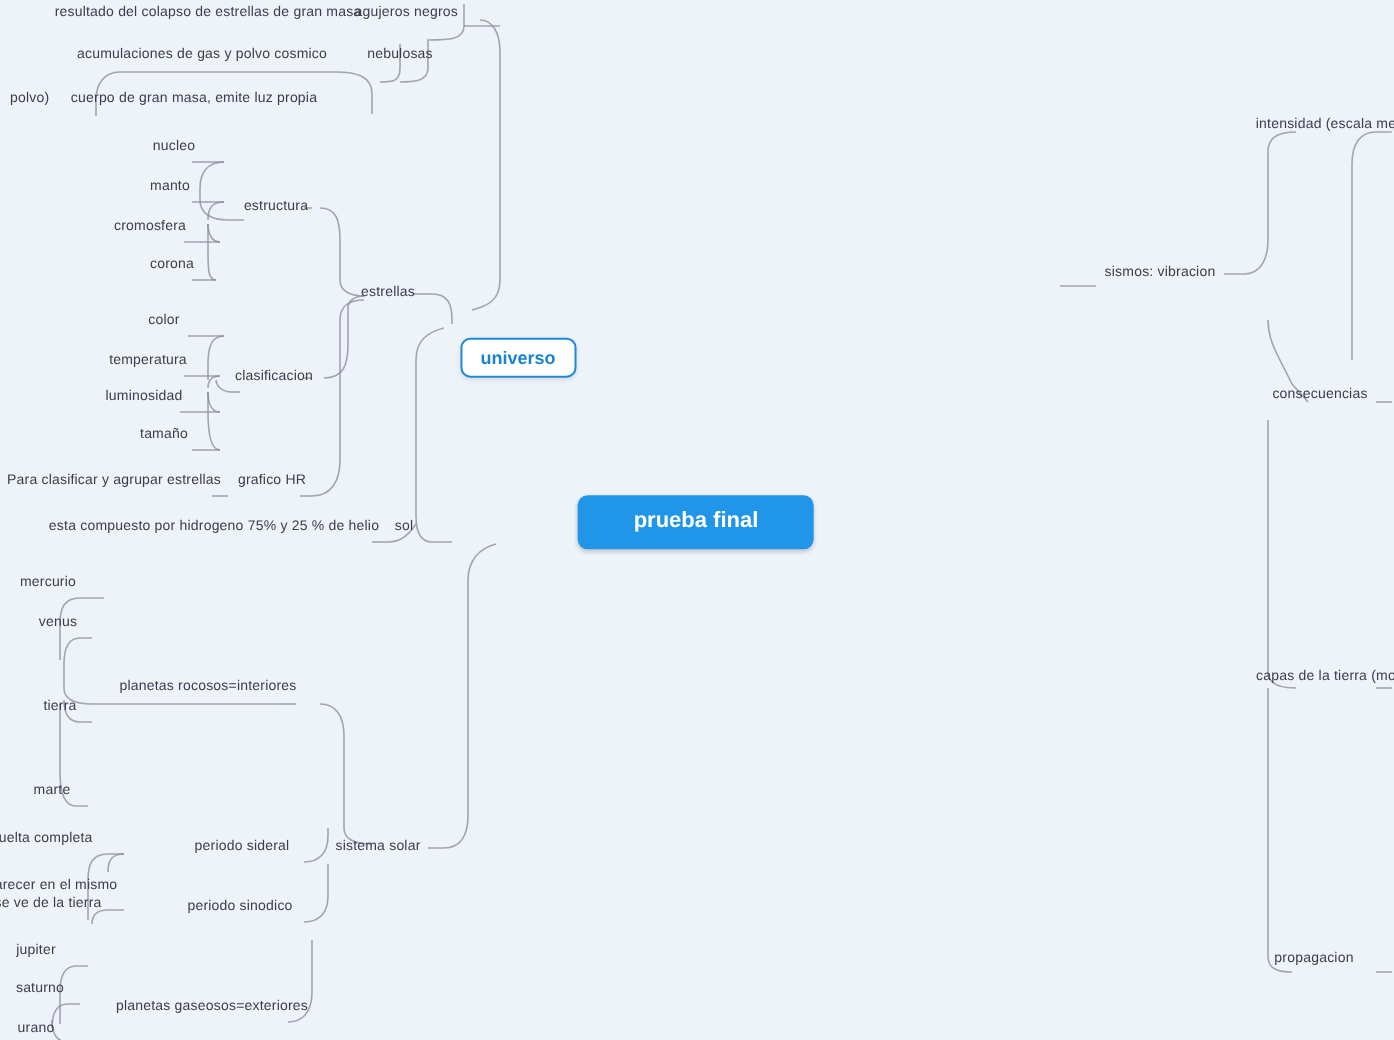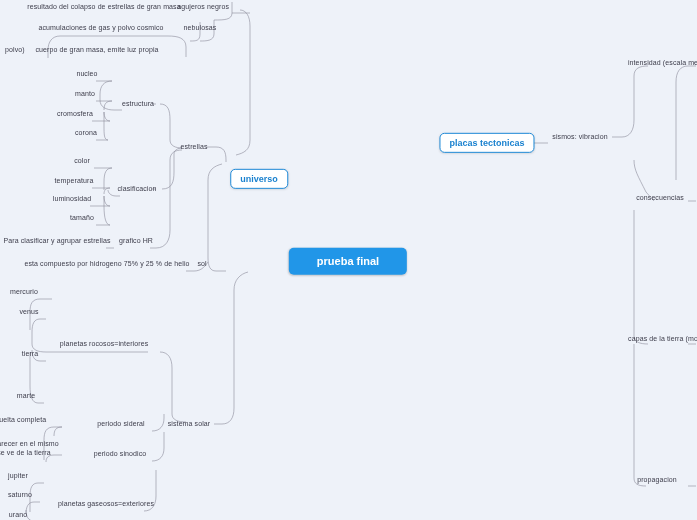--- a/index.html
+++ b/index.html
@@ -172,15 +172,14 @@
     <div class="node leaf" style="color: rgb(60, 60, 74); left: 18px; top: 476px;">jupiter</div>
     <div class="node leaf" style="color: rgb(60, 60, 74); left: 20px; top: 495px;">saturno</div>
     <div class="node leaf" style="color: rgb(60, 60, 74); left: 106px; top: 504px;">planetas gaseosos=exteriores</div>
     <div class="node leaf" style="color: rgb(60, 60, 74); left: 18px; top: 515px;">urano</div>
     <div class="node leaf" style="color: rgb(60, 60, 74); left: 580px; top: 137px;">sismos: vibracion</div>
     <div class="node leaf" style="color: rgb(60, 60, 74); left: 663px; top: 63px;">intensidad (escala me</div>
     <div class="node leaf" style="color: rgb(60, 60, 74); left: 660px; top: 198px;">consecuencias</div>
     <div class="node leaf" style="color: rgb(60, 60, 74); left: 663px; top: 339px;">capas de la tierra (mo</div>
     <div class="node leaf" style="color: rgb(60, 60, 74); left: 657px; top: 480px;">propagacion</div>
     <div class="node main" style="border-color: rgb(31, 138, 216); left: 259px; top: 179px;">universo</div>
-    <div class="node main" style="border-color: rgb(31, 138, 216); left: 487px; top: 143px;">placas tectonicas</div>
     <div class="node root" style="background: rgb(33, 150, 232); left: 348px; top: 261px;">prueba final</div>
   </div>
 
 </body></html>

